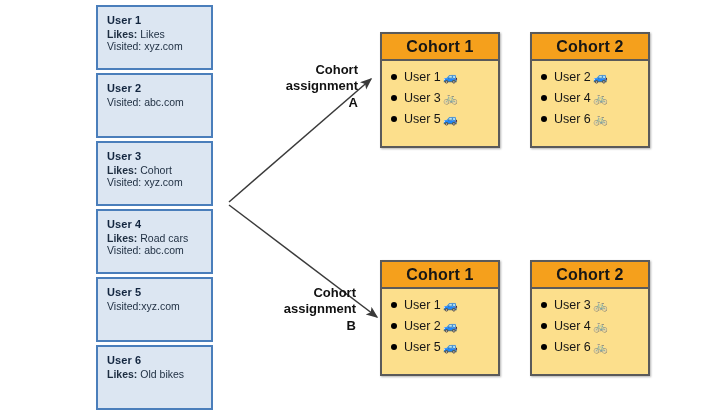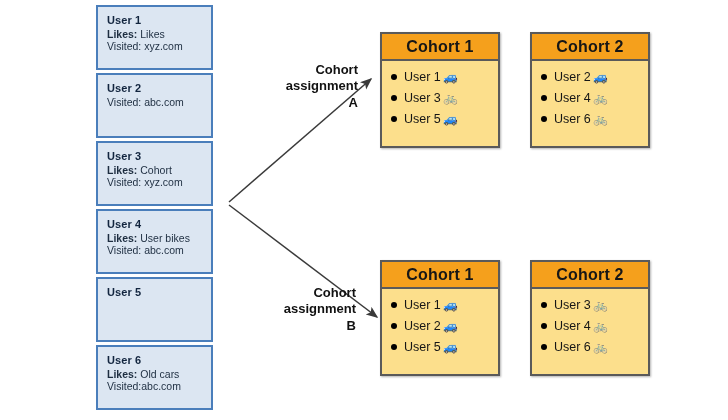--- a/index.html
+++ b/index.html
@@ -97,32 +97,32 @@
     </div>
 
     <div class="user-card">
       <span class="uname">User 3</span>
       <span class="line"><b>Likes:</b> <span>Cohort</span></span>
       <span class="line"><span>Visited:</span><span> xyz.com</span></span>
     </div>
 
     <div class="user-card">
       <span class="uname">User 4</span>
-      <span class="line"><b>Likes:</b> <span>User bikes</span></span>
+      <span class="line"><b>Likes:</b> <span>Road cars</span></span>
       <span class="line"><span>Visited:</span><span> abc.com</span></span>
     </div>
 
     <div class="user-card">
       <span class="uname">User 5</span>
+      <span class="line"><span>Visited:</span><span>xyz.com</span></span>
     </div>
 
     <div class="user-card">
       <span class="uname">User 6</span>
-      <span class="line"><b>Likes:</b> <span>Old cars</span></span>
-      <span class="line"><span>Visited:</span><span>abc.com</span></span>
+      <span class="line"><b>Likes:</b> <span>Old bikes</span></span>
     </div>
 
   </div>
 
   <svg class="arrows" viewBox="0 0 728 420">
     <defs>
       <marker id="ah" markerWidth="9" markerHeight="9" refX="7" refY="3.2" orient="auto">
         <path d="M0,0 L8,3.2 L0,6.4 L1.8,3.2 z" fill="#3a3a3a"></path>
       </marker>
     </defs>

